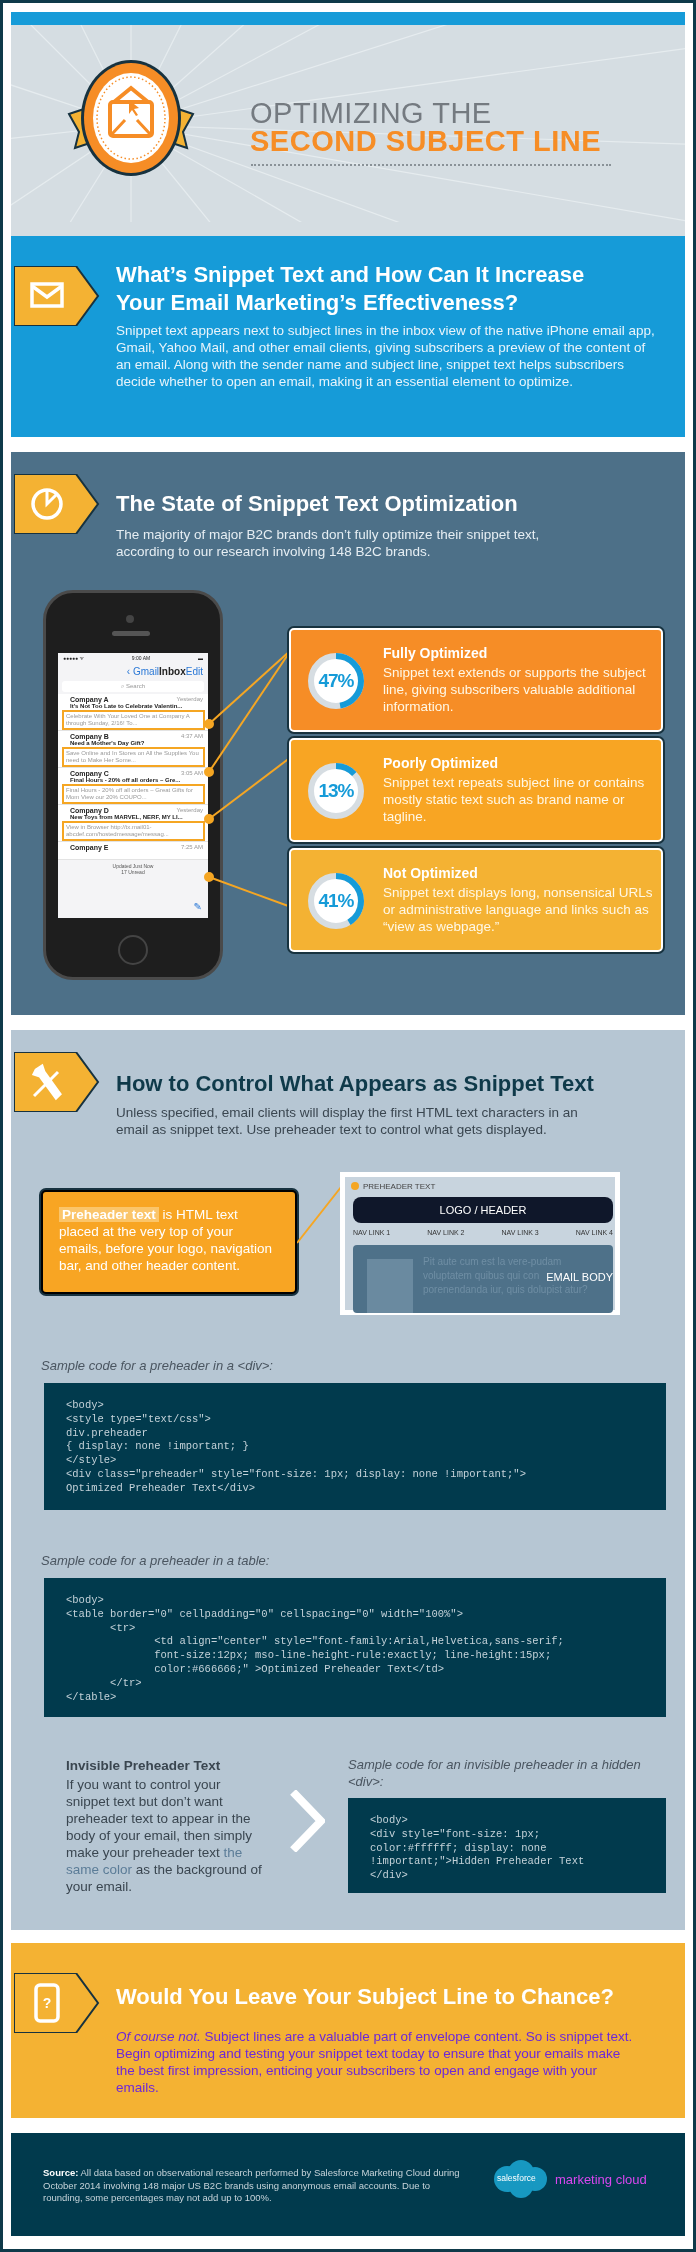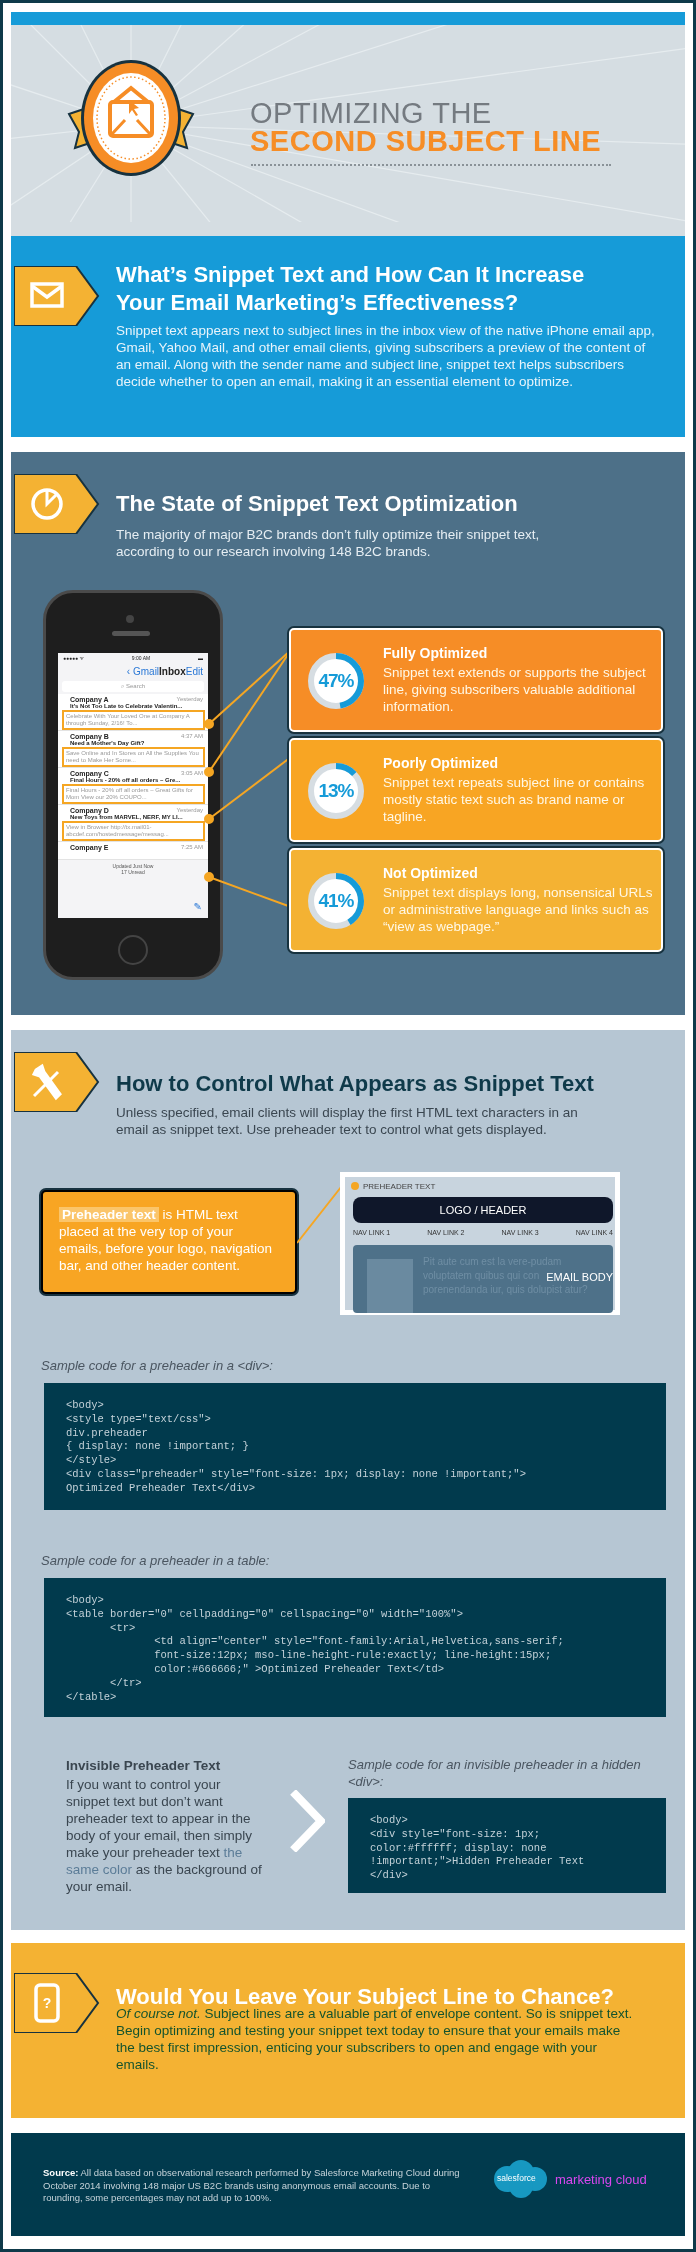--- a/index.html
+++ b/index.html
@@ -317,21 +317,21 @@
 &lt;/div&gt;</div>
 </div>
 
 <div class="section s4">
   <svg class="tab" style="top:30px" viewBox="0 0 86 60">
     <path d="M0 0 H62 L84 30 L62 60 H0 Z" fill="#f4b233" stroke="#17323f" stroke-width="2"></path>
     <rect x="22" y="12" width="22" height="36" rx="4" fill="none" stroke="#fff" stroke-width="3.5"></rect>
     <text x="33" y="35" text-anchor="middle" font-size="14" font-weight="bold" fill="#fff" font-family="Liberation Sans, sans-serif">?</text>
   </svg>
   <div class="sec-h" style="top:40px;color:#fff">Would You Leave Your Subject Line to Chance?</div>
-  <div class="sec-p" style="top:62px;width:520px;color:#14532d">
+  <div class="sec-p" style="top:85px;width:520px;color:#6d28d9">
     <em>Of course not.</em><span> Subject lines are a valuable part of envelope content. So is snippet text. Begin optimizing and testing your snippet text today to ensure that your emails make the best first impression, enticing your subscribers to open and engage with your emails.</span>
   </div>
 </div>
 
 <div class="section s5">
   <div class="src">
     <b>Source:</b><span> All data based on observational research performed by Salesforce Marketing Cloud during October 2014 involving 148 major US B2C brands using anonymous email accounts. Due to rounding, some percentages may not add up to 100%.</span>
   </div>
   <div class="sf">
     <div class="cloud">

